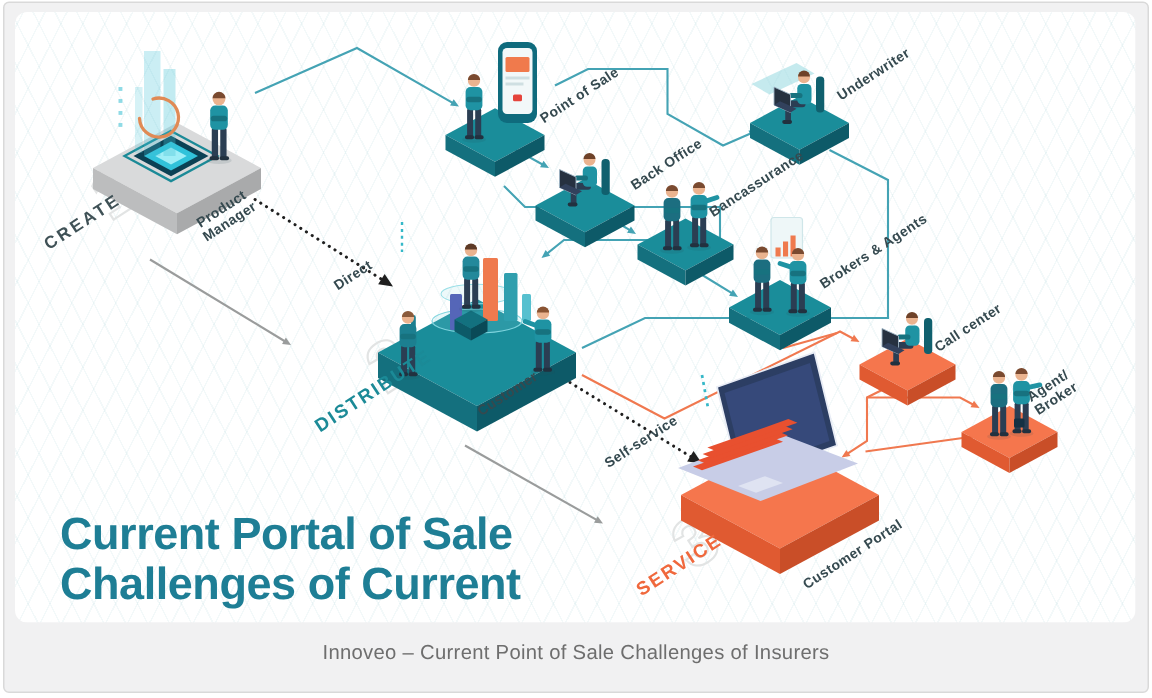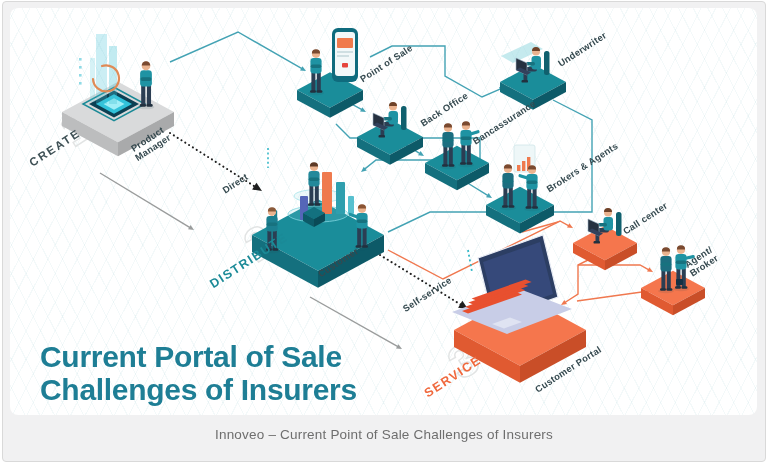--- a/index.html
+++ b/index.html
@@ -360,14 +360,14 @@
     <text x="429" y="297" font-family="Liberation Sans,sans-serif" font-size="9.3" font-weight="bold" fill="#35494f" letter-spacing="0.3" text-anchor="middle" transform="rotate(-33 429 297)"><tspan x="429" dy="0">Self-service</tspan></text>
     <text x="570" y="372" font-family="Liberation Sans,sans-serif" font-size="9.3" font-weight="bold" fill="#35494f" letter-spacing="0.3" text-anchor="middle" transform="rotate(-33 570 372)"><tspan x="570" dy="0">Customer Portal</tspan></text>
     <text x="647" y="221" font-family="Liberation Sans,sans-serif" font-size="9.3" font-weight="bold" fill="#35494f" letter-spacing="0.3" text-anchor="middle" transform="rotate(-33 647 221)"><tspan x="647" dy="0">Call center</tspan></text>
     <text x="703" y="259" font-family="Liberation Sans,sans-serif" font-size="9.3" font-weight="bold" fill="#35494f" letter-spacing="0.3" text-anchor="middle" transform="rotate(-33 703 264)"><tspan x="703" dy="0">Agent/</tspan><tspan x="703" dy="10">Broker</tspan></text>
     <text x="57" y="151" font-family="Liberation Sans,sans-serif" font-size="11.5" font-weight="bold" fill="#3f5156" letter-spacing="2" text-anchor="middle" transform="rotate(-33 57 151)">CREATE</text>
     <text x="251" y="264" font-family="Liberation Sans,sans-serif" font-size="12.5" font-weight="bold" fill="#1b8a97" letter-spacing="1.5" text-anchor="middle" transform="rotate(-33 251 264)">DISTRIBUTE</text>
     <text x="455" y="380" font-family="Liberation Sans,sans-serif" font-size="12.5" font-weight="bold" fill="#f0683c" letter-spacing="1.5" text-anchor="middle" transform="rotate(-33 455 380)">SERVICE</text>
   </svg>
 <div class="title">
   <div>Current Portal of Sale</div>
-  <div>Challenges of Insurers</div>
+  <div>Challenges of Current</div>
 </div>
 
 </body></html>

